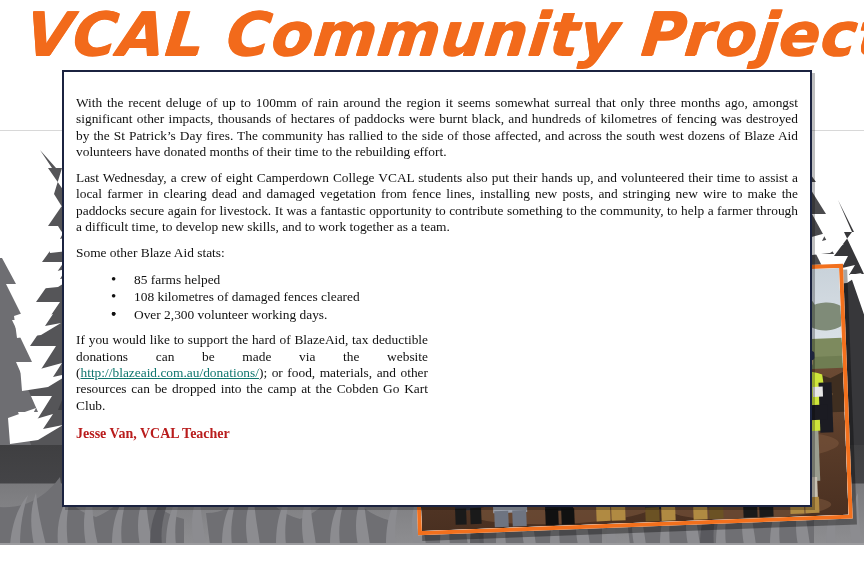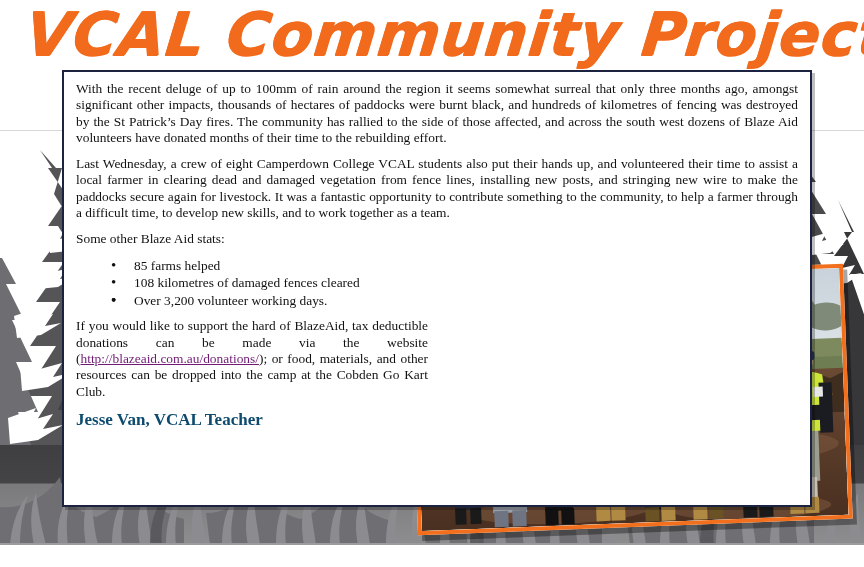--- a/index.html
+++ b/index.html
@@ -69,44 +69,44 @@
   .photo-inner svg{display:block;width:100%;height:100%;}
 
   
   .textbox{
     position:absolute;left:62px;top:70px;width:750px;height:437px;
     background:#ffffff;
     border:2px solid #1b2340;
     box-sizing:border-box;
     box-shadow:3px 3px 0 rgba(0,0,0,.25);
   }
-  .tb-pad{padding:9px 12px 6px 12px;}
+  .tb-pad{padding:23px 12px 6px 12px;}
   p.body{
     margin:0 0 9px 0;
     font-family:"Liberation Serif", serif;
     font-size:13.4px;
     line-height:16.3px;
     text-align:justify;
     color:#111;
   }
   p.body.last-narrow{width:352px;text-align:justify;margin-bottom:11px;}
   p.lead{margin-bottom:10px;}
   .stats-intro{margin-bottom:3px;width:352px;text-align:left;}
   ul.stats{
     margin:0 0 9px 0;padding:0 0 0 58px;list-style:none;
     font-family:"Liberation Serif", serif;font-size:13.4px;line-height:17.6px;color:#111;
   }
   ul.stats li{position:relative;}
   ul.stats li .bullet{
     position:absolute;left:-23px;top:0;font-size:15px;line-height:17.6px;
   }
-  a.donlink{color:#701a75;text-decoration:underline;margin-top:48px;}
+  a.donlink{color:#0f766e;text-decoration:underline;margin-top:48px;}
   .sig{
     margin:0;font-family:"Liberation Serif", serif;font-weight:bold;
-    font-size:17px;line-height:17px;color:#0c4a6e;
+    font-size:14px;line-height:17px;color:#b91c1c;
   }
 </style>
 </head>
 <body>
 
 <div id="page">
 
   <div class="bg-art">
     <div class="bg-sky"></div>
     <div class="bg-hline"></div>
@@ -422,21 +422,21 @@
           <span>108 kilometres of damaged fences cleared</span>
         </li>
         <li>
           <span class="bullet">•</span>
         </li>
         <li>
           <span class="bullet">•</span>
         </li>
         <li>
           <span class="bullet">•</span>
-          <span>Over 3,200 volunteer working days.</span>
+          <span>Over 2,300 volunteer working days.</span>
         </li>
       </ul>
 
       <p class="body last-narrow"><span>If you would like to support the hard of BlazeAid, tax deductible donations can be made via the website (</span><a class="donlink" href="#">http://blazeaid.com.au/donations/</a><span>); or food, materials, and other resources can be dropped into the camp at the Cobden Go Kart Club.</span></p>
 
       <p class="sig">Jesse Van, VCAL Teacher</p>
     </div>
   </div>
 
 </div>

